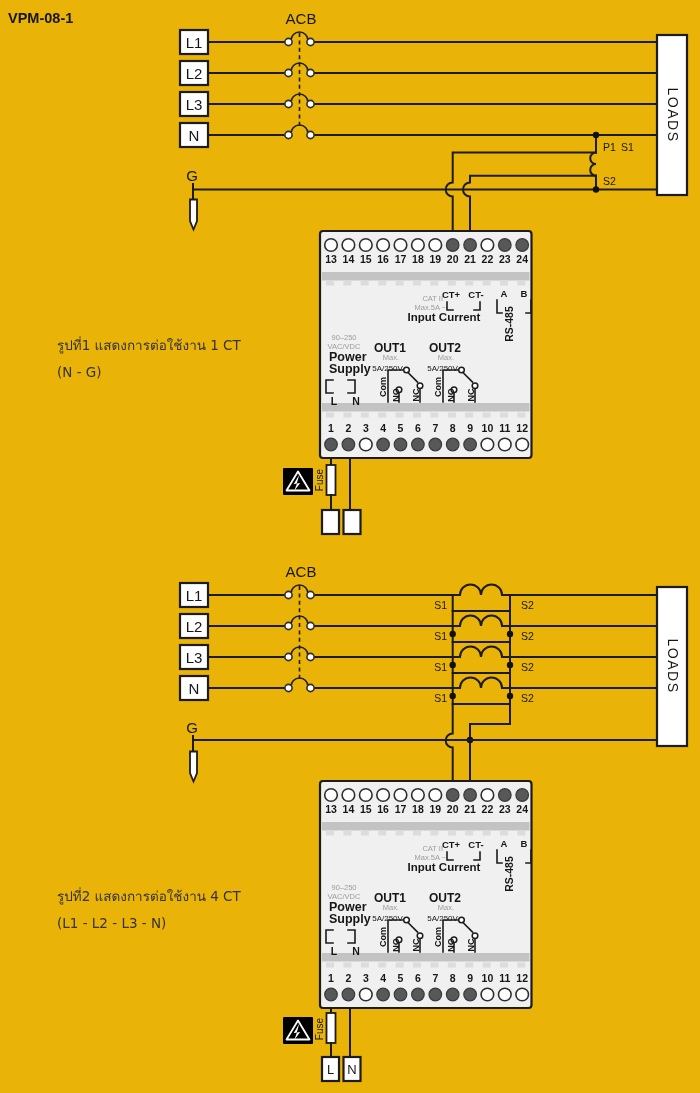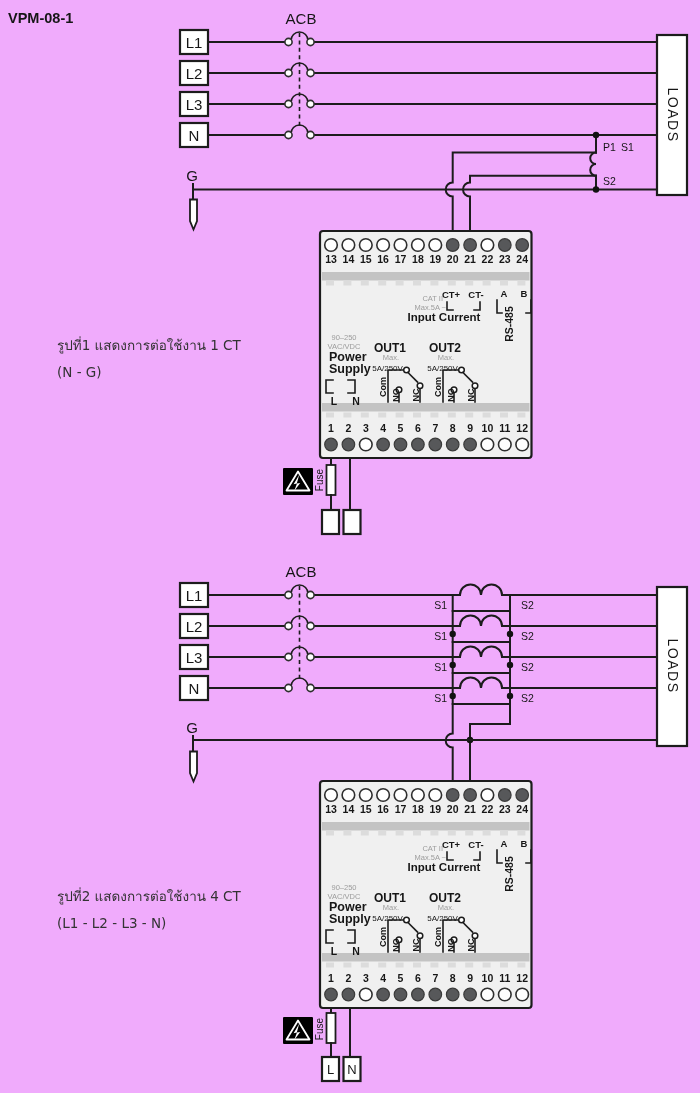--- a/index.html
+++ b/index.html
@@ -1,16 +1,16 @@
 <!DOCTYPE html>
 <html><head>
 <meta charset="utf-8">
 <style>
   html,body{margin:0;padding:0;background:#ffffff;}
-  #page{position:relative;width:700px;height:1093px;background:#f0abfc;overflow:hidden;}
+  #page{position:relative;width:700px;height:1093px;background:#eab308;overflow:hidden;}
   svg{display:block;}
   text{font-family:"Liberation Sans","DejaVu Sans",sans-serif;fill:#161616;}
   .wire{stroke:#1c1c1c;stroke-width:2;fill:none;stroke-linecap:square;}
   .thin{stroke:#1c1c1c;stroke-width:1.6;fill:none;stroke-linecap:square;}
   .dash{stroke:#1c1c1c;stroke-width:1.6;fill:none;stroke-dasharray:4 3.4;}
   .obox{fill:#ffffff;stroke:#1c1c1c;stroke-width:2.2;}
   .dot{fill:#111111;stroke:none;}
   .dev{fill:#f0f0f0;stroke:#1c1c1c;stroke-width:2.2;}
   .band{fill:#c3c3c3;stroke:none;}
   .tabs{stroke:#dcdcdc;stroke-width:5;fill:none;stroke-dasharray:8 9.4;}

